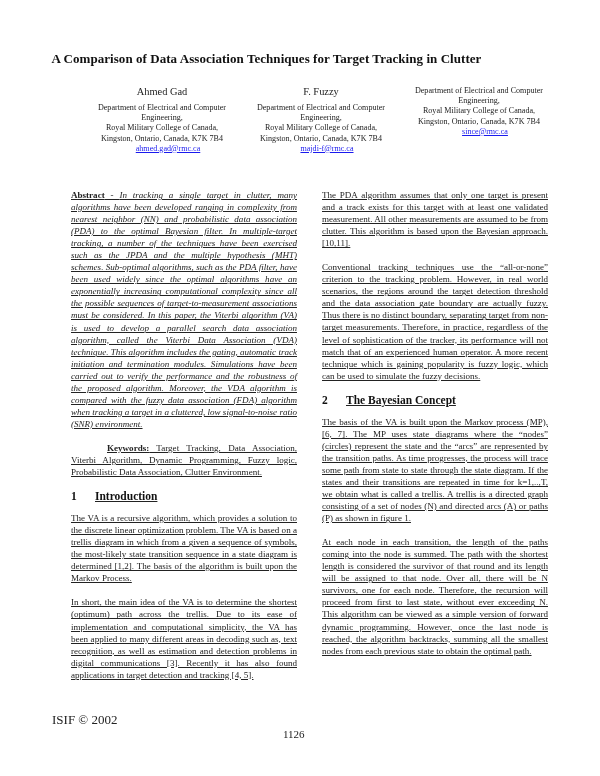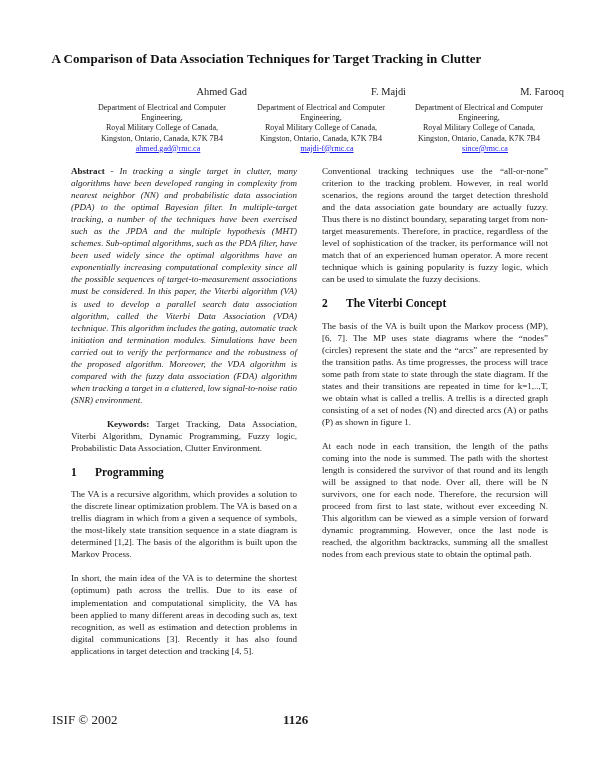--- a/index.html
+++ b/index.html
@@ -8,91 +8,91 @@
     font-family: "Liberation Serif", "DejaVu Serif", serif; color: #222;
   }
   .title {
     position: absolute; left: 0; top: 51px; width: 533px; text-align: center;
     font-weight: bold; font-size: 13px; color: #111; letter-spacing: 0.05px;
   }
   .author {
     position: absolute; top: 86px; width: 170px; text-align: center;
     font-size: 8.1px; line-height: 10.2px; color: #222;
   }
-  .author .name { font-size: 10.4px; margin-bottom: 5px; line-height: 12px; text-align: right; }
+  .author .name { font-size: 10.4px; margin-bottom: 5px; line-height: 12px; }
   .author a { color: #1a1aee; text-decoration: underline; margin-left: 12px; }
   .a1 { left: 77px; }
   .a2 { left: 236px; }
   .a3 { left: 394px; }
 
   .col {
-    position: absolute; top: 165px; width: 226px;
-    font-size: 9.05px; line-height: 12.05px; text-align: justify;
+    position: absolute; top: 189px; width: 226px;
+    font-size: 9.05px; line-height: 12.05px; text-align: justify; text-decoration: underline;
   }
   .col-left { left: 71px; }
   .col-right { left: 322px; }
   .col p { margin: 0 0 12px 0; }
   .abstract { font-style: italic; }
   .abstract b { font-style: normal; }
   .kw b { font-weight: bold; padding-left: 36px; }
   h2 {
     font-size: 11.5px; font-weight: bold; margin: 4px 0 10px 0; color: #111;
   }
   h2 .num { display: inline-block; width: 24px; }
   .footer-left {
     position: absolute; left: 52px; top: 712px; font-size: 13px;
   }
   .footer-page {
-    position: absolute; left: 283px; top: 712px; font-size: 13px; font-weight: bold;
+    position: absolute; left: 283px; top: 728px; font-size: 11px; font-weight: normal;
   }
 </style>
 </head>
 <body>
 
 <div class="title">A Comparison of Data Association Techniques for Target Tracking in Clutter</div>
 
 <div class="author a1">
   <div class="name">Ahmed Gad</div>
   <div>Department of Electrical and Computer Engineering,</div>
   <div>Royal Military College of Canada,</div>
   <div>Kingston, Ontario, Canada, K7K 7B4</div>
   <a>ahmed.gad@rmc.ca</a>
 </div>
 <div class="author a2">
-  <div class="name">F. Majdi</div>
+  <div class="name">F. Fuzzy</div>
   <div>Department of Electrical and Computer Engineering,</div>
   <div>Royal Military College of Canada,</div>
   <div>Kingston, Ontario, Canada, K7K 7B4</div>
   <a>majdi-f@rmc.ca</a>
 </div>
 <div class="author a3">
-  <div class="name">M. Farooq</div>
   <div>Department of Electrical and Computer Engineering,</div>
   <div>Royal Military College of Canada,</div>
   <div>Kingston, Ontario, Canada, K7K 7B4</div>
   <a>since@rmc.ca</a>
 </div>
 
 <div class="col col-left">
   <p class="abstract">
     <b>Abstract</b><span> - </span><span>In tracking a single target in clutter, many algorithms have been developed ranging in complexity from nearest neighbor (NN) and probabilistic data association (PDA) to the optimal Bayesian filter. In multiple-target tracking, a number of the techniques have been exercised such as the JPDA and the multiple hypothesis (MHT) schemes. Sub-optimal algorithms, such as the PDA filter, have been used widely since the optimal algorithms have an exponentially increasing computational complexity since all the possible sequences of target-to-measurement associations must be considered. In this paper, the Viterbi algorithm (VA) is used to develop a parallel search data association algorithm, called the Viterbi Data Association (VDA) technique. This algorithm includes the gating, automatic track initiation and termination modules. Simulations have been carried out to verify the performance and the robustness of the proposed algorithm. Moreover, the VDA algorithm is compared with the fuzzy data association (FDA) algorithm when tracking a target in a cluttered, low signal-to-noise ratio (SNR) environment.</span>
   </p>
   <p class="kw">
     <b>Keywords:</b><span> Target Tracking, Data Association, Viterbi Algorithm, Dynamic Programming, Fuzzy logic, Probabilistic Data Association, Clutter Environment.</span>
   </p>
   <h2>
-    <span class="num">1</span><span>Programming</span>
+    <span class="num">1</span><span>Introduction</span>
   </h2>
   <p>The VA is a recursive algorithm, which provides a solution to the discrete linear optimization problem. The VA is based on a trellis diagram in which from a given a sequence of symbols, the most-likely state transition sequence in a state diagram is determined [1,2]. The basis of the algorithm is built upon the Markov Process.</p>
   <p>In short, the main idea of the VA is to determine the shortest (optimum) path across the trellis. Due to its ease of implementation and computational simplicity, the VA has been applied to many different areas in decoding such as, text recognition, as well as estimation and detection problems in digital communications [3]. Recently it has also found applications in target detection and tracking [4, 5].</p>
 </div>
 
 <div class="col col-right">
+  <p>The PDA algorithm assumes that only one target is present and a track exists for this target with at least one validated measurement. All other measurements are assumed to be from clutter. This algorithm is based upon the Bayesian approach. [10,11].</p>
   <p>Conventional tracking techniques use the “all-or-none” criterion to the tracking problem. However, in real world scenarios, the regions around the target detection threshold and the data association gate boundary are actually fuzzy. Thus there is no distinct boundary, separating target from non-target measurements. Therefore, in practice, regardless of the level of sophistication of the tracker, its performance will not match that of an experienced human operator. A more recent technique which is gaining popularity is fuzzy logic, which can be used to simulate the fuzzy decisions.</p>
   <h2>
-    <span class="num">2</span><span>The Viterbi Concept</span>
+    <span class="num">2</span><span>The Bayesian Concept</span>
   </h2>
   <p>The basis of the VA is built upon the Markov process (MP), [6, 7]. The MP uses state diagrams where the “nodes” (circles) represent the state and the “arcs” are represented by the transition paths. As time progresses, the process will trace some path from state to state through the state diagram. If the states and their transitions are repeated in time for k=1,..,T, we obtain what is called a trellis. A trellis is a directed graph consisting of a set of nodes (N) and directed arcs (A) or paths (P) as shown in figure 1.</p>
   <p>At each node in each transition, the length of the paths coming into the node is summed. The path with the shortest length is considered the survivor of that round and its length will be assigned to that node. Over all, there will be N survivors, one for each node. Therefore, the recursion will proceed from first to last state, without ever exceeding N. This algorithm can be viewed as a simple version of forward dynamic programming. However, once the last node is reached, the algorithm backtracks, summing all the smallest nodes from each previous state to obtain the optimal path.</p>
 </div>
 
 <div class="footer-left">ISIF © 2002</div>
 <div class="footer-page">1126</div>
 
 </body></html>

